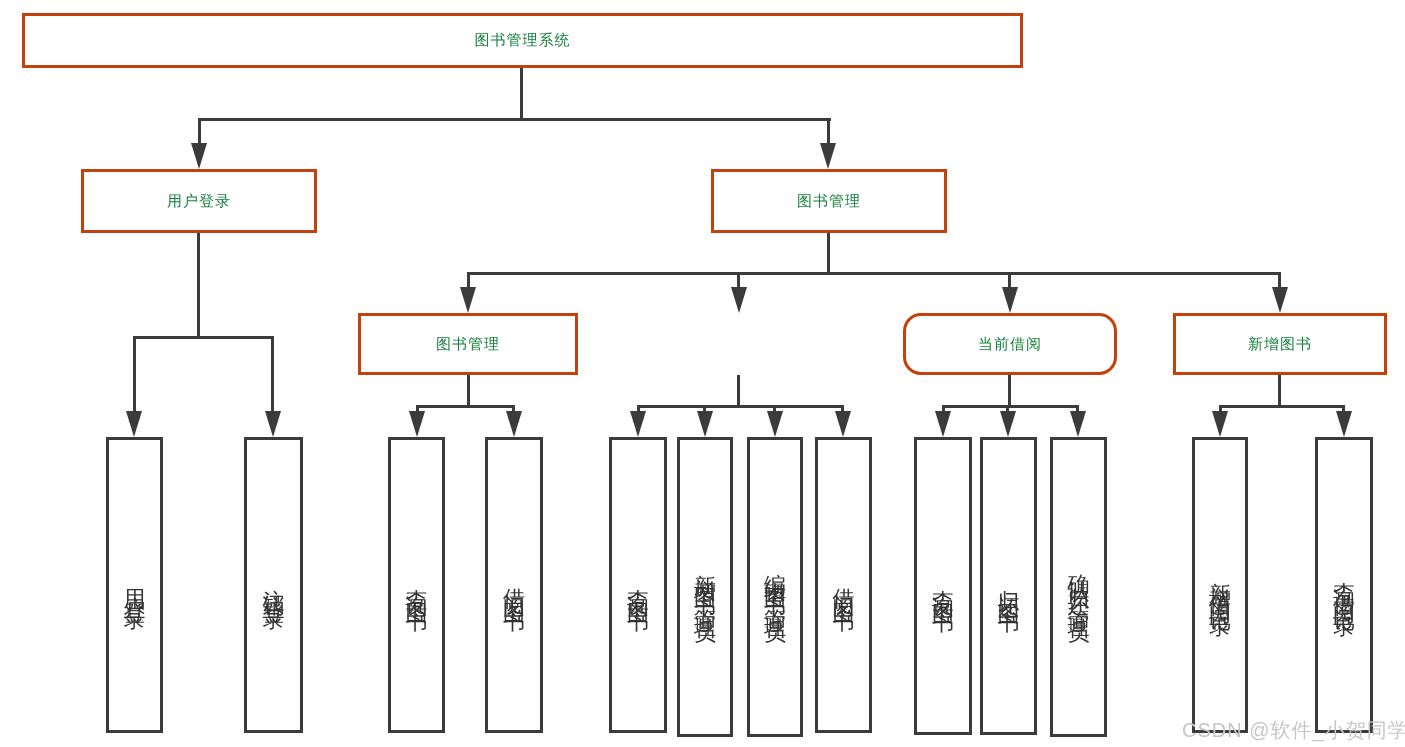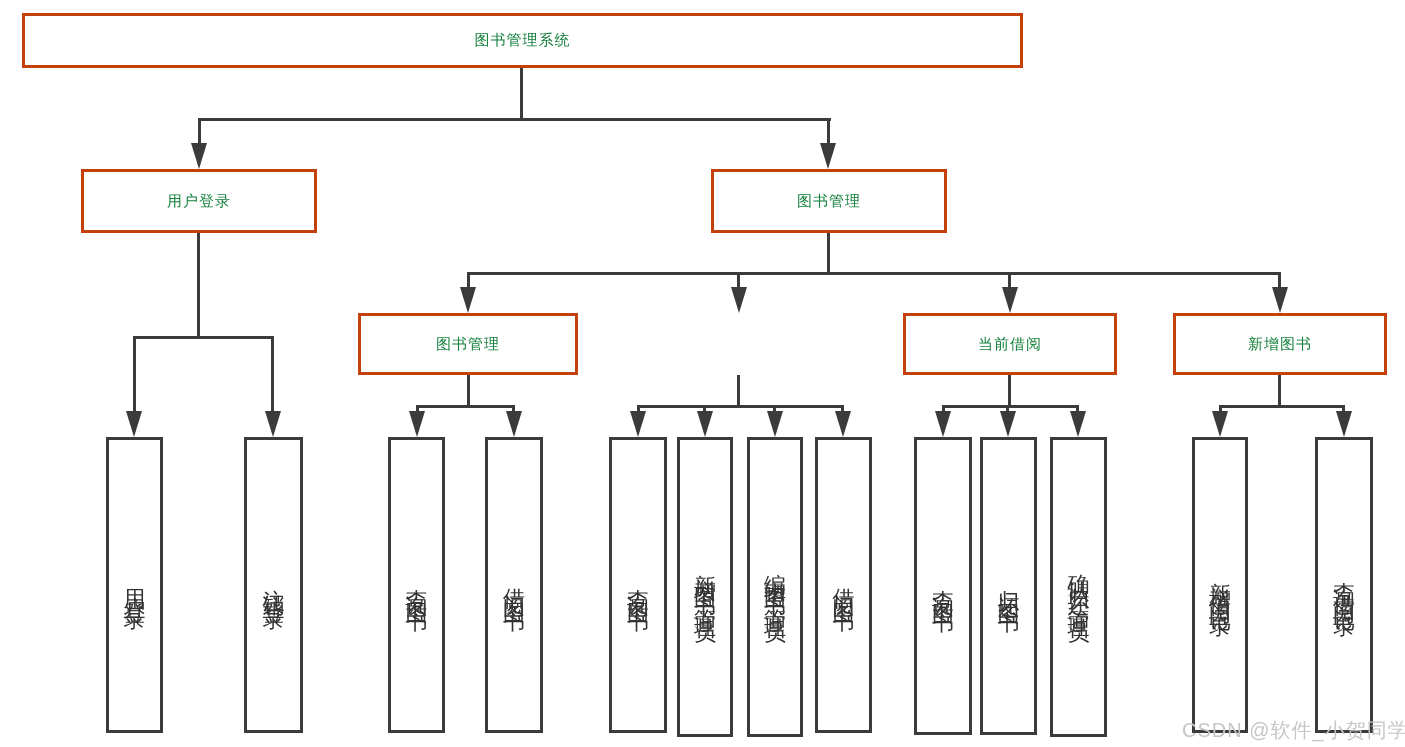--- a/index.html
+++ b/index.html
@@ -99,21 +99,21 @@
   <div class="v-line" style="left:737px; top:272px; height:18px;"></div>
   <div class="arrow" style="left:731px; top:287px;"></div>
   <div class="v-line" style="left:1008px; top:272px; height:18px;"></div>
   <div class="arrow" style="left:1002px; top:287px;"></div>
   <div class="v-line" style="left:1278px; top:272px; height:18px;"></div>
   <div class="arrow" style="left:1272px; top:287px;"></div>
 
   <div class="box" style="left:358px; top:313px; width:220px; height:62px;">
     <span>图书管理</span>
   </div>
-  <div class="box" style="left:903px; top:313px; width:214px; height:62px;">
+  <div class="box" style="left:903px; top:313px; width:214px; height:62px;border-radius:18px;">
     <span>当前借阅</span>
   </div>
   <div class="box" style="left:1173px; top:313px; width:214px; height:62px;">
     <span>新增图书</span>
   </div>
 
   <div class="v-line" style="left:467px; top:375px; height:30px;"></div>
   <div class="h-line" style="left:416px; top:405px; width:99px;"></div>
   <div class="v-line" style="left:416px; top:405px; height:10px;"></div>
   <div class="arrow" style="left:409px; top:411px;"></div>

